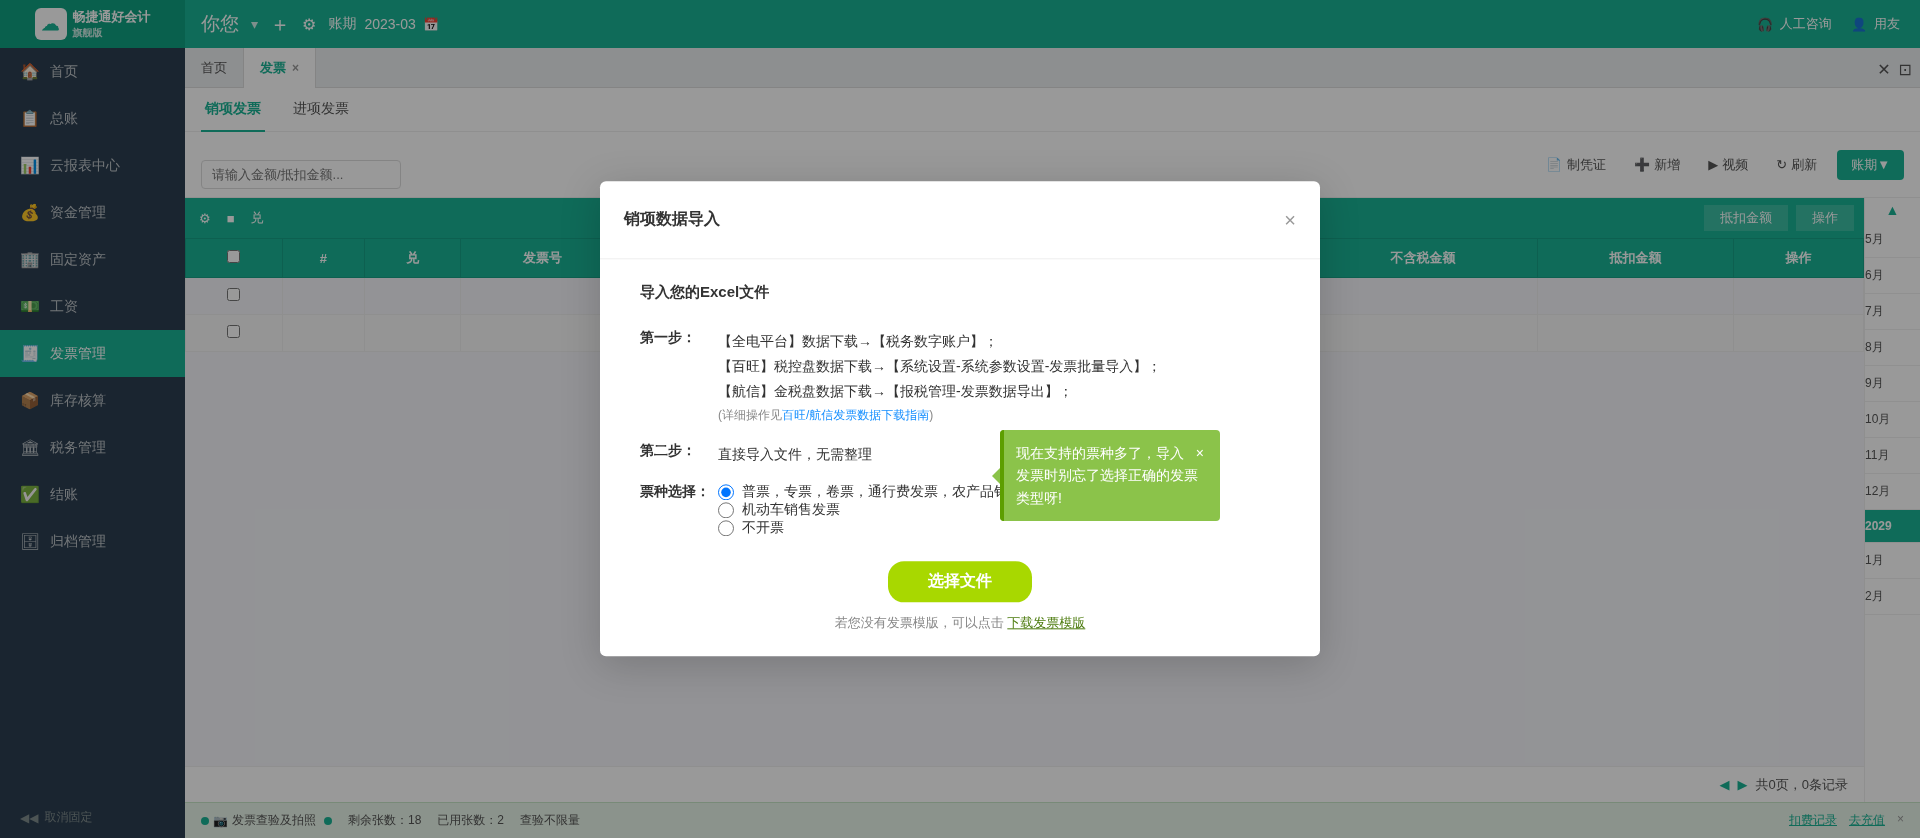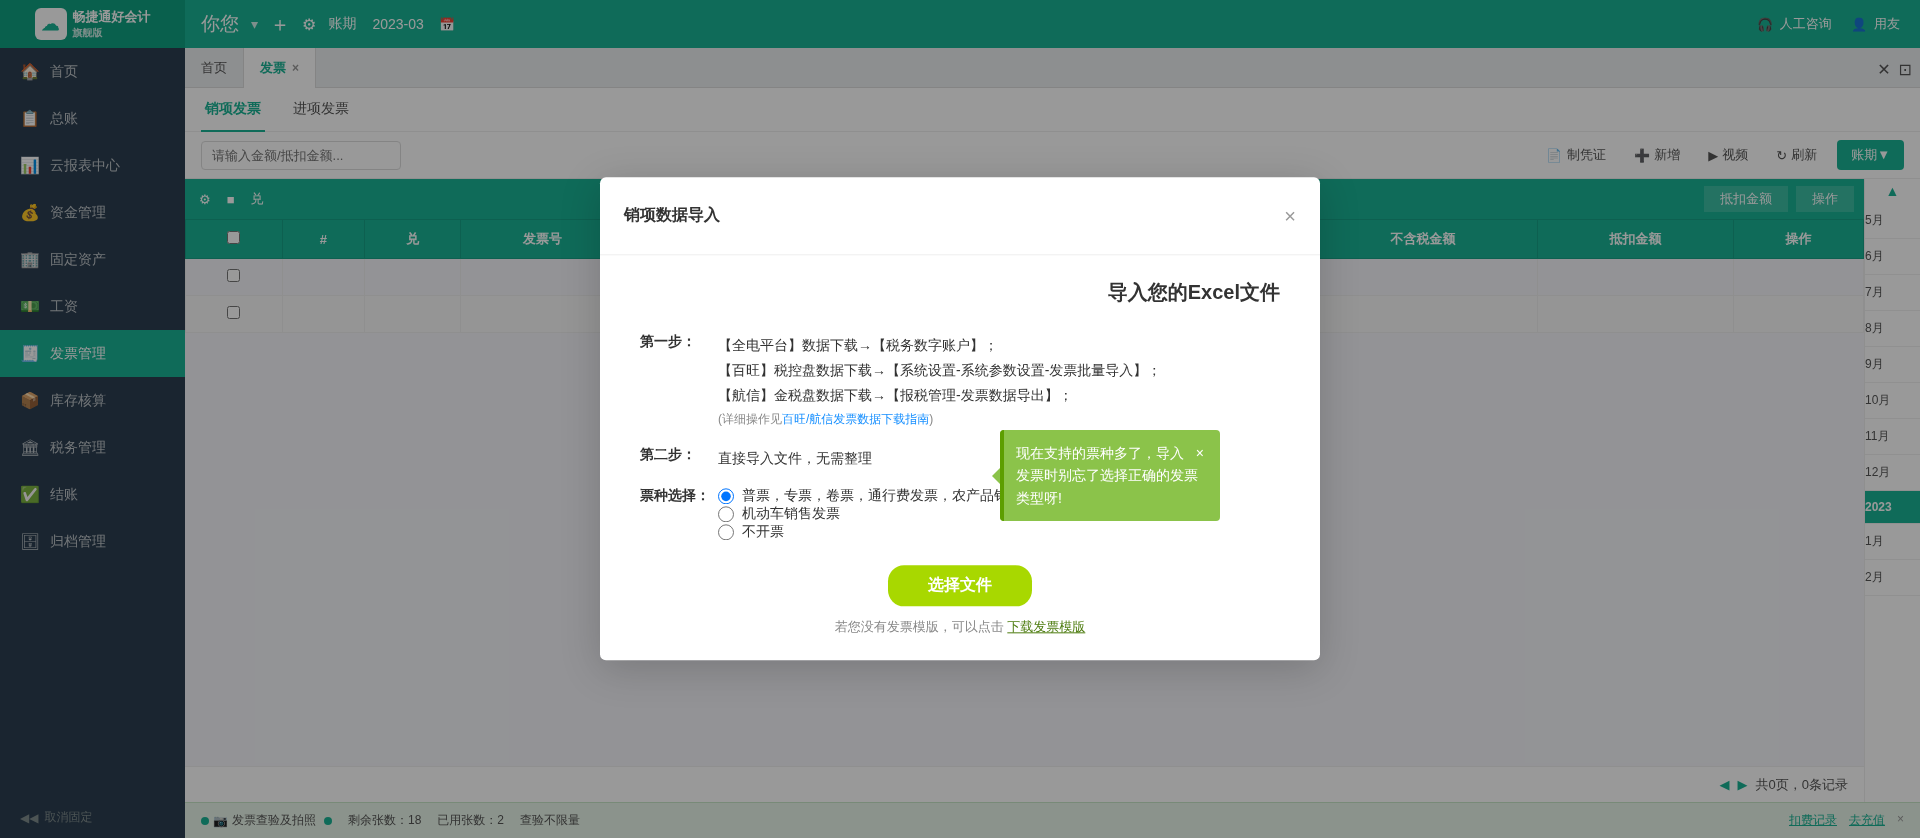--- a/index.html
+++ b/index.html
@@ -22,21 +22,21 @@
       color: #1ab394; font-size: 18px; font-weight: bold;
     }
     .top-bar-content {
       flex: 1; display: flex; align-items: center; padding: 0 16px; gap: 12px;
       color: white;
     }
     .top-bar-company { font-size: 19px; color: white; }
     .top-bar-chevron { color: white; opacity: 0.8; }
     .top-bar-add { color: white; font-size: 20px; cursor: pointer; }
     .top-bar-gear { color: white; font-size: 16px; cursor: pointer; }
-    .top-bar-period { color: white; font-size: 14px; display: flex; align-items: center; gap: 12px; }
+    .top-bar-period { color: white; font-size: 14px; display: flex; align-items: center; gap: 4px; }
     .top-bar-right {
       display: flex; align-items: center; gap: 20px; padding-right: 20px; color: white;
     }
     .top-bar-right-item { display: flex; align-items: center; gap: 6px; cursor: pointer; color: white; font-size: 13px; }
 
     
     .sidebar {
       position: fixed; top: 48px; left: 0; bottom: 0; width: 185px;
       background: #2c3e50; display: flex; flex-direction: column;
       z-index: 90; overflow-y: auto;
@@ -83,21 +83,21 @@
     }
     .sub-tab.active { color: #1ab394; border-bottom-color: #1ab394; font-weight: bold; }
 
     
     .toolbar {
       background: white; padding: 8px 16px; display: flex; align-items: center;
       gap: 10px; border-bottom: 1px solid #eee; flex-wrap: wrap;
     }
     .toolbar-search {
       border: 1px solid #ddd; border-radius: 4px; padding: 6px 10px;
-      font-size: 13px; width: 200px; outline: none; color: #999;
+      font-size: 13px; width: 200px; outline: none; color: #999; margin-top: 20px;
     }
     .toolbar-right { margin-left: auto; display: flex; align-items: center; gap: 12px; }
     .toolbar-btn {
       display: flex; align-items: center; gap: 4px; cursor: pointer;
       color: #555; font-size: 13px; padding: 4px 8px;
     }
     .toolbar-btn-primary {
       background: #1ab394; color: white; border: none; border-radius: 4px;
       padding: 6px 14px; font-size: 13px; cursor: pointer;
     }
@@ -149,21 +149,21 @@
       display: flex; flex-direction: column;
     }
     .modal-header {
       display: flex; align-items: center; justify-content: space-between;
       padding: 28px 24px; border-bottom: 1px solid #eee; gap: 28px;
     }
     .modal-title { font-size: 16px; font-weight: bold; color: #333; }
     .modal-close { font-size: 20px; color: #999; cursor: pointer; line-height: 1; }
     .modal-body { padding: 24px 40px; flex: 1; }
     .modal-main-title {
-      text-align: right; font-size: 20px; font-weight: bold; color: #333; margin-bottom: 27px;
+      text-align: left; font-size: 15px; font-weight: bold; color: #333; margin-bottom: 27px;
     }
 
     .step-row { display: flex; margin-bottom: 16px; align-items: flex-start; }
     .step-label { min-width: 70px; font-size: 14px; color: #333; font-weight: bold; margin-right: 8px; white-space: nowrap; }
     .step-content { font-size: 14px; color: #333; line-height: 1.8; }
     .step-link { color: #1890ff; cursor: pointer; text-decoration: none; }
     .step-note { color: #888; font-size: 12px; }
     .radio-row { display: flex; align-items: center; gap: 8px; font-size: 14px; color: #333; }
     .radio-input { width: 16px; height: 16px; cursor: pointer; }
 
@@ -424,21 +424,21 @@
     <div class="period-numbers">
       <div class="period-top-chevron">▲</div>
       <div class="period-num">5月</div>
       <div class="period-num">6月</div>
       <div class="period-num">7月</div>
       <div class="period-num">8月</div>
       <div class="period-num">9月</div>
       <div class="period-num">10月</div>
       <div class="period-num">11月</div>
       <div class="period-num">12月</div>
-      <div class="period-num sel">2023</div>
+      <div class="period-num sel">2029</div>
       <div class="period-num">1月</div>
       <div class="period-num">2月</div>
     </div>
   </div>
 
   <div class="bottom-bar">
     <div class="bottom-bar-item">
       <div class="bottom-bar-dot"></div>
       <span>📷</span>
       <span>发票查验及拍照</span>

